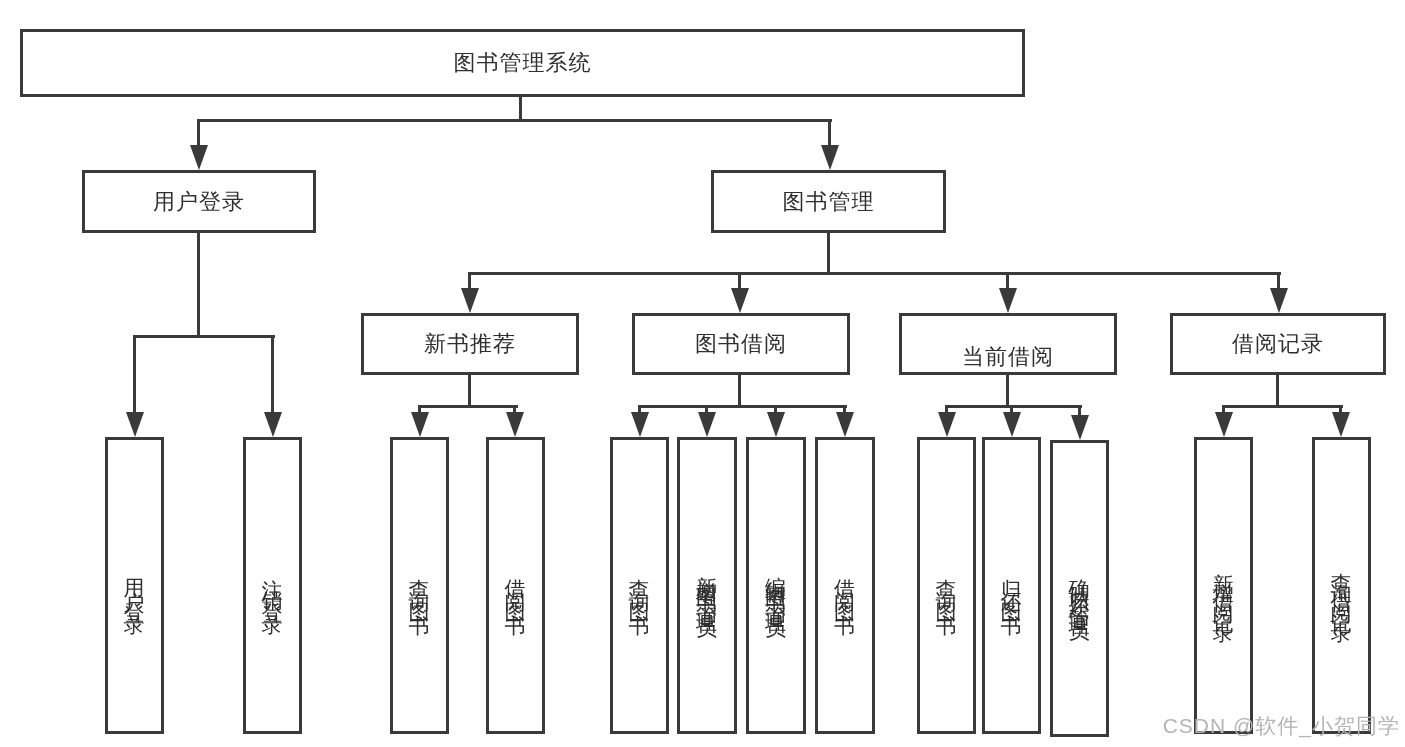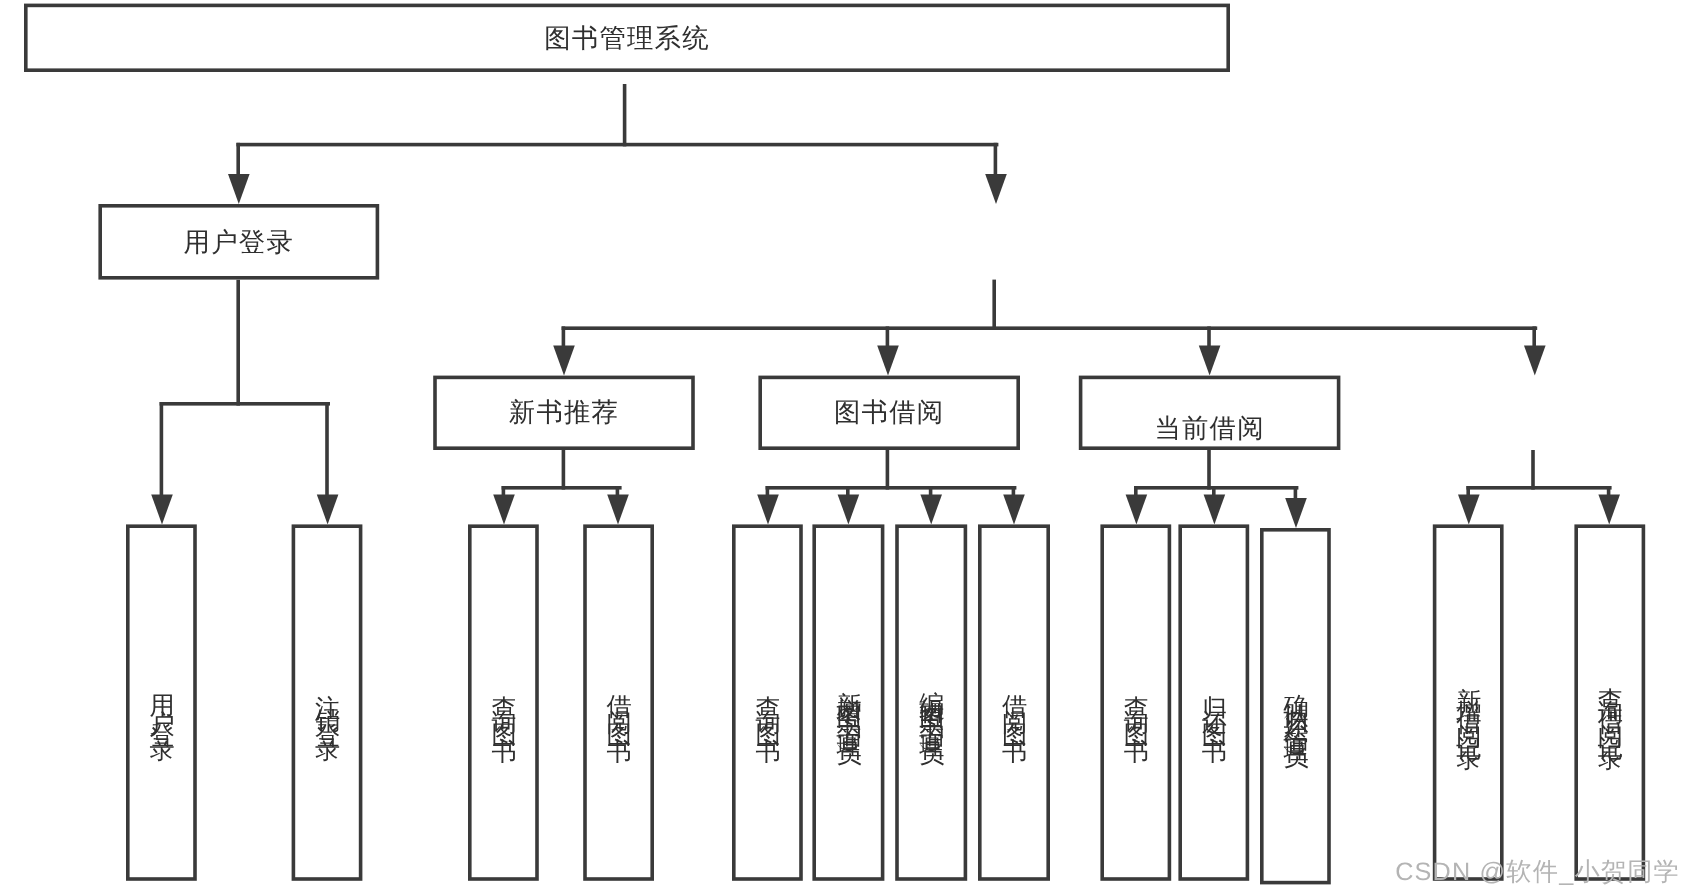--- a/index.html
+++ b/index.html
@@ -45,36 +45,42 @@
     letter-spacing:1px;
     z-index:3;
     white-space:nowrap;
   }
 </style>
 </head>
 <body>
 
 <div id="canvas">
 
-  <div class="box hbox" style="left:20px;top:3px;width:1005px;height:57px;text-align:right;">
+  <div class="box hbox" style="left:20px;top:29px;width:1005px;height:68px;text-align:right;">
     <span>图书管理系统</span>
   </div>
 
   <div class="box hbox" style="left:82px;top:170px;width:234px;height:63px;">
     <span>用户登录</span>
+  </div>
+  <div class="box hbox" style="left:711px;top:170px;width:235px;height:63px;">
+    <span>图书管理</span>
   </div>
 
   <div class="box hbox" style="left:632px;top:313px;width:218px;height:62px;">
     <span>图书借阅</span>
   </div>
   <div class="box hbox" style="left:361px;top:313px;width:218px;height:62px;">
     <span>新书推荐</span>
   </div>
   <div class="box hbox" style="left:899px;top:313px;width:218px;height:62px;align-items:flex-end;">
     <span>当前借阅</span>
+  </div>
+  <div class="box hbox" style="left:1170px;top:313px;width:216px;height:62px;">
+    <span>借阅记录</span>
   </div>
 
   <div class="box vbox ls4" style="left:105px;top:437px;width:59px;height:297px;">
     <span>用户登录</span>
   </div>
   <div class="box vbox ls4" style="left:243px;top:437px;width:59px;height:297px;">
     <span>注销登录</span>
   </div>
 
   <div class="box vbox ls4" style="left:390px;top:437px;width:59px;height:297px;">

